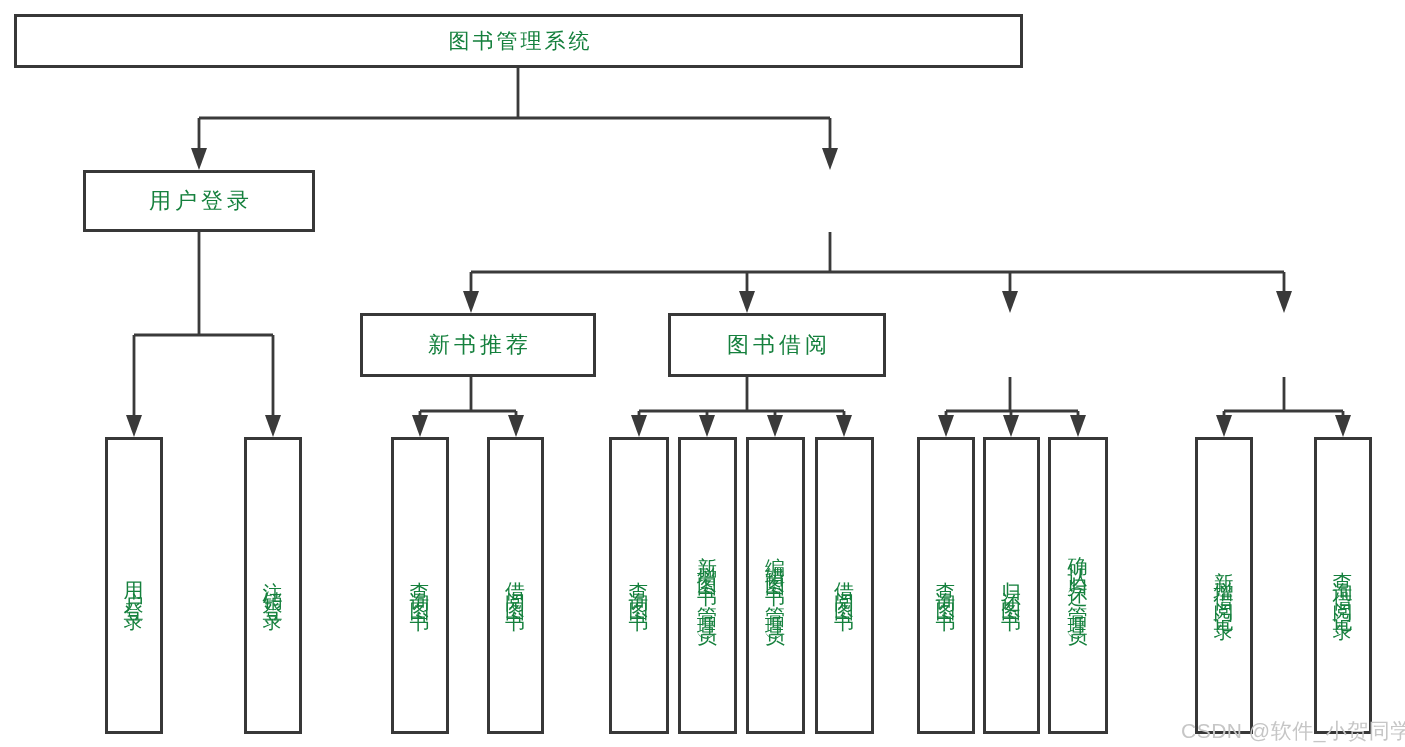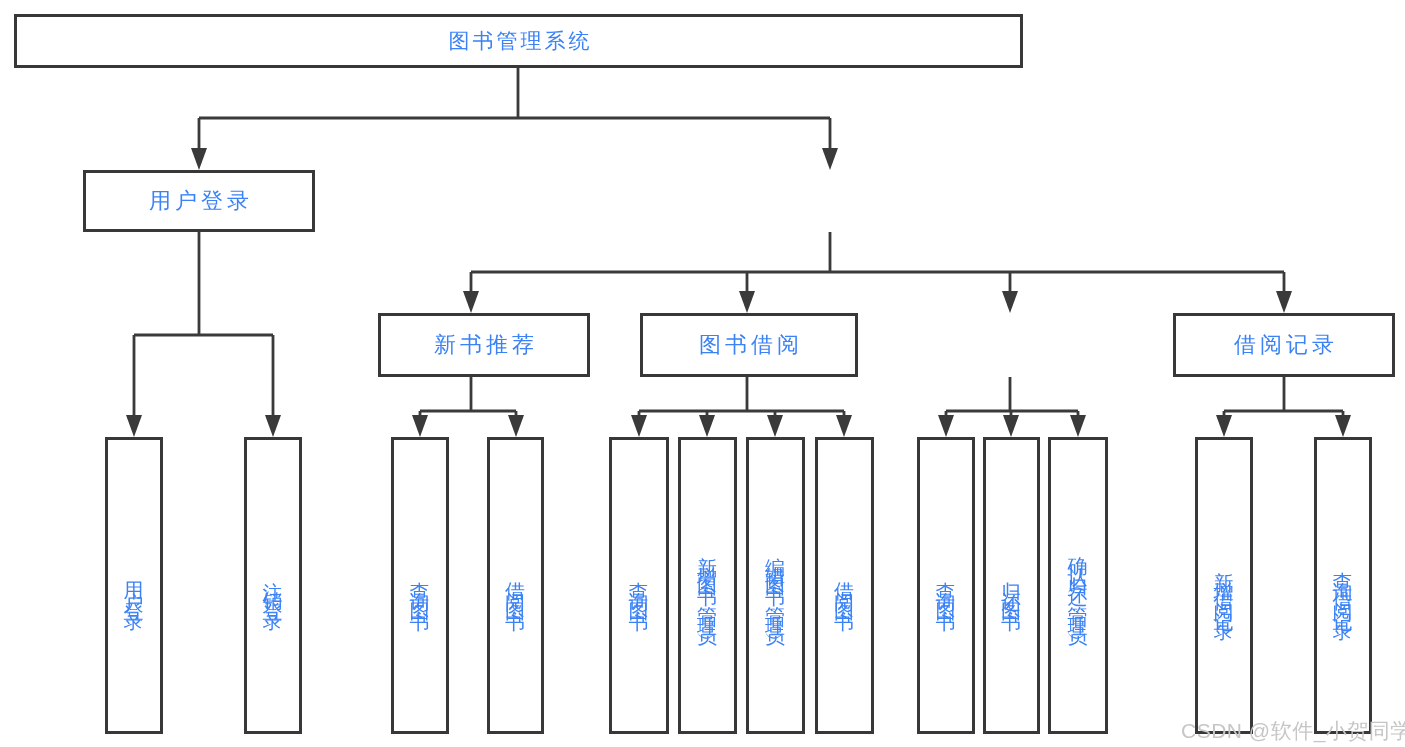--- a/index.html
+++ b/index.html
@@ -28,21 +28,21 @@
   }
   .connectors polygon {
     fill: #3a3a3a;
     stroke: none;
   }
   .node {
     position: absolute;
     box-sizing: border-box;
     border: 3px solid #383838;
     background: #ffffff;
-    color: #3b82f6;
+    color: #15803d;
     display: flex;
     align-items: center;
     justify-content: center;
     z-index: 2;
   }
   .node-h {
     font-size: 22px;
     letter-spacing: 4px;
   }
   .node-h .lbl {
@@ -115,28 +115,25 @@
   </svg>
 
   <div class="node node-h node-root" style="left:14px;top:14px;width:1009px;height:54px">
     <span class="lbl">图书管理系统</span>
   </div>
 
   <div class="node node-h" style="left:83px;top:170px;width:232px;height:62px">
     <span class="lbl">用户登录</span>
   </div>
 
-  <div class="node node-h" style="left:378px;top:313px;width:212px;height:64px">
+  <div class="node node-h" style="left:360px;top:313px;width:236px;height:64px">
     <span class="lbl">新书推荐</span>
   </div>
-  <div class="node node-h" style="left:640px;top:313px;width:218px;height:64px">
+  <div class="node node-h" style="left:668px;top:313px;width:218px;height:64px">
     <span class="lbl">图书借阅</span>
-  </div>
-  <div class="node node-h" style="left:1173px;top:313px;width:222px;height:64px">
-    <span class="lbl">借阅记录</span>
   </div>
 
   <div class="node node-v" style="left:105px;top:437px;width:58px;height:297px">
     <span class="lbl">用户登录</span>
   </div>
   <div class="node node-v" style="left:244px;top:437px;width:58px;height:297px">
     <span class="lbl">注销登录</span>
   </div>
 
   <div class="node node-v" style="left:391px;top:437px;width:58px;height:297px">

